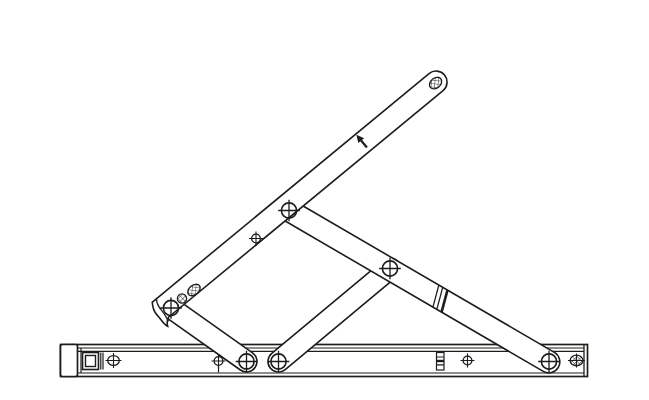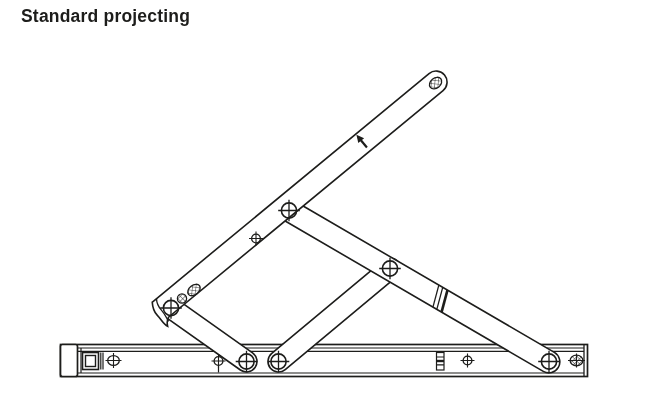--- a/index.html
+++ b/index.html
@@ -6,21 +6,20 @@
   body{width:649px;height:400px;background:var(--bg,#ffffff);font-family:"Liberation Sans",sans-serif;overflow:hidden;}
   .page{position:relative;width:649px;height:400px;background:var(--bg,#ffffff);}
   .title{position:absolute;left:21px;top:6px;font-size:17.5px;font-weight:700;color:var(--line,#1d1d1b);letter-spacing:.2px;}
   .diagram-svg{position:absolute;left:0;top:0;color:var(--line,#1d1d1b);}
   .diagram-svg *{vector-effect:none;}
 </style>
 </head>
 <body>
 
 <div class="page">
-  <div class="title">Standard projecting</div>
 
   <svg class="diagram-svg" width="649" height="400" viewBox="0 0 649 400">
     <defs>
       <pattern id="xh" width="3.4" height="3.4" patternUnits="userSpaceOnUse" patternTransform="rotate(45)">
         <path d="M0 0H3.4M0 0V3.4" stroke="#1d1d1b" stroke-width="0.9" fill="none"></path>
       </pattern>
       <g id="ph-big" fill="none" stroke="currentColor" stroke-width="1.6">
         <circle cx="0" cy="0" r="7.6"></circle>
         <path d="M-10.8 0H10.8M0 -10.8V10.8" stroke-width="1.3"></path>
       </g>

